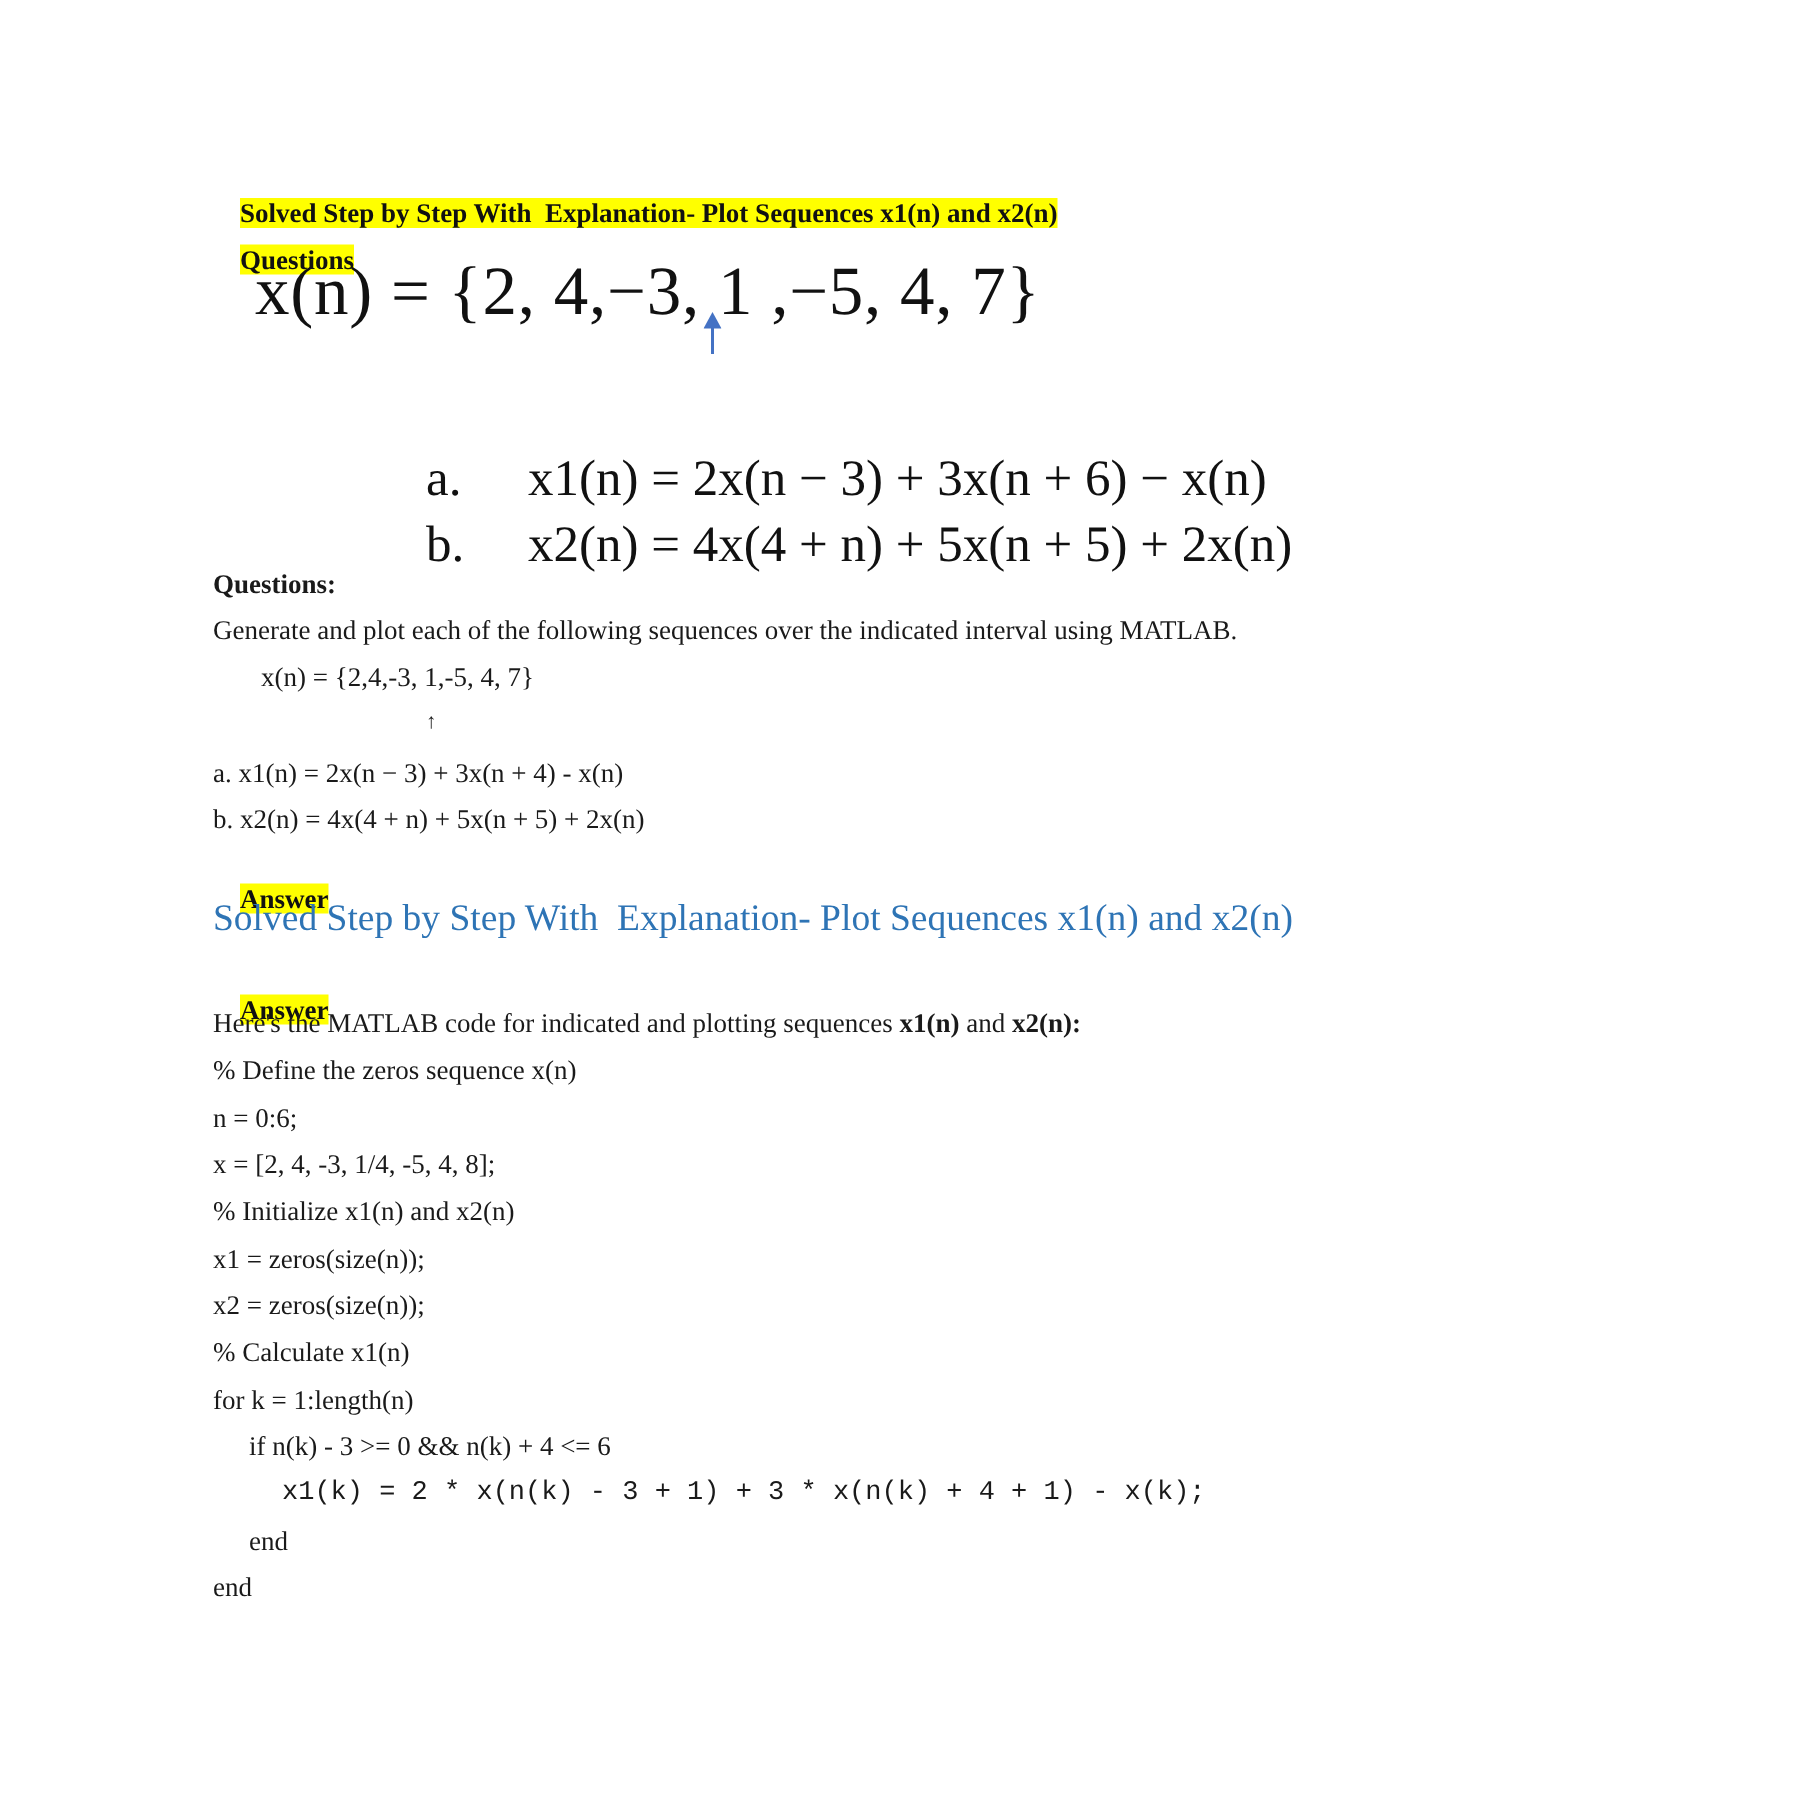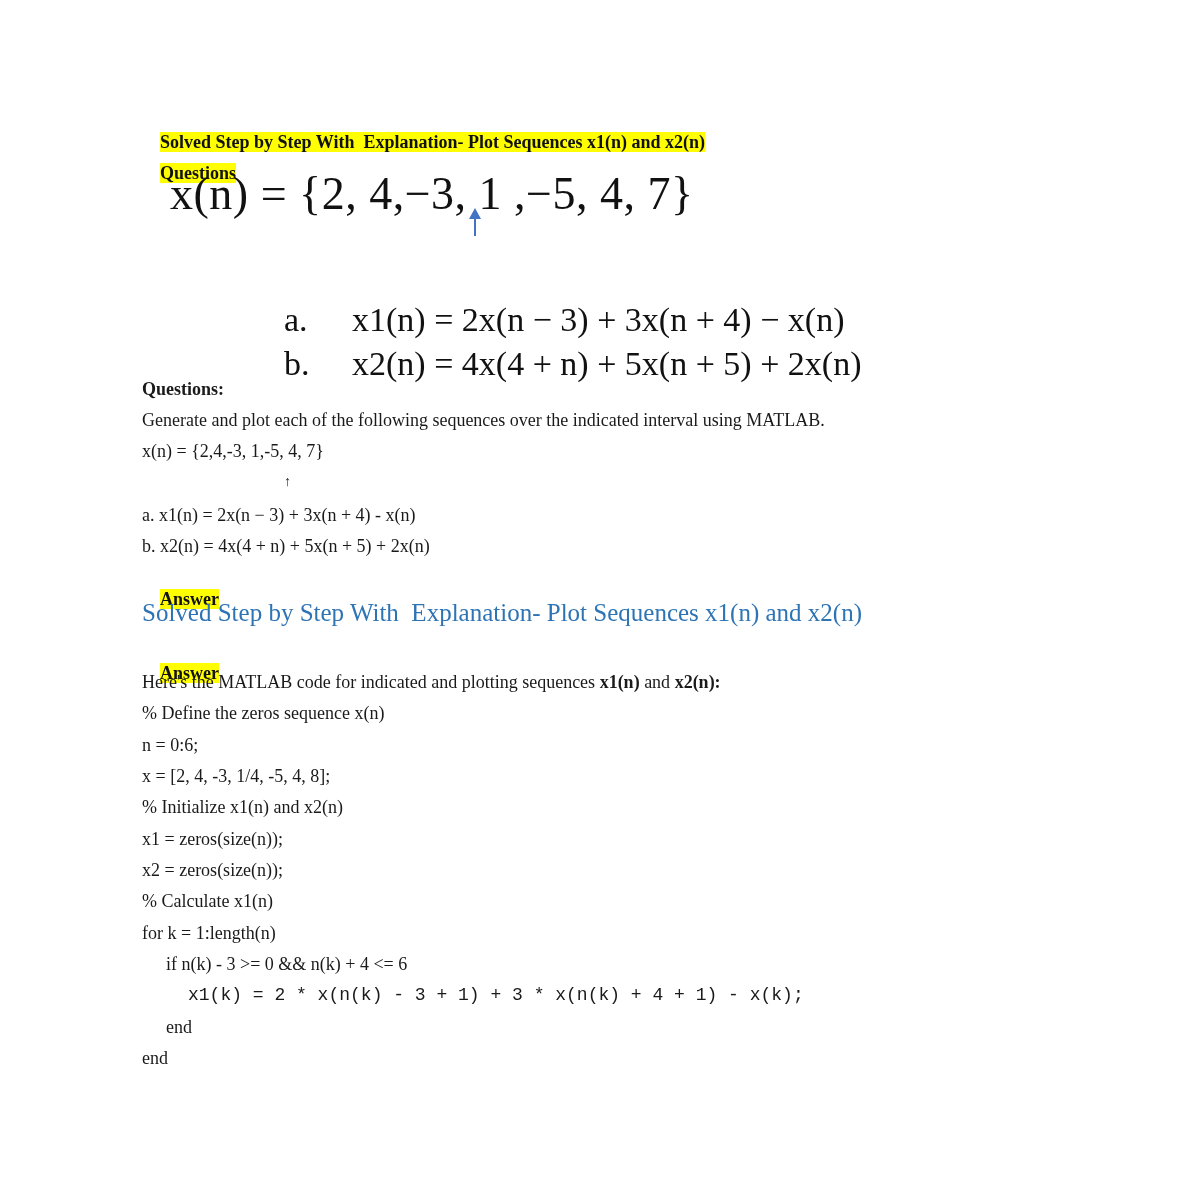--- a/index.html
+++ b/index.html
@@ -32,29 +32,29 @@
     <span class="hl">Questions</span>
   </div>
 
   <div class="eq-img eq-main">x(n) = {2, 4,−3, 1 ,−5, 4, 7}</div>
   <svg class="arrow-blue" viewBox="0 0 12 28">
     <polygon points="6,0 12,11 0,11" fill="#4472c4"></polygon>
     <rect x="5" y="10" width="2" height="18" fill="#4472c4"></rect>
   </svg>
 
   <div class="eq-img eq-a">
-    <span class="eq-label">a.</span><span>x1(n) = 2x(n − 3) + 3x(n + 4) − x(n)</span>
+    <span class="eq-label">a.</span><span>x1(n) = 2x(n − 3) + 3x(n + 6) − x(n)</span>
   </div>
   <div class="eq-img eq-b">
     <span class="eq-label">b.</span><span>x2(n) = 4x(4 + n) + 5x(n + 5) + 2x(n)</span>
   </div>
 
   <div class="line bold" style="top:378px;">Questions:</div>
   <div class="line" style="top:409px;">Generate and plot each of the following sequences over the indicated interval using MATLAB.</div>
-  <div class="line" style="top:440px;">x(n) = {2,4,-3, 1,-5, 4, 7}</div>
+  <div class="line" style="top:440px;margin-left:32px;">x(n) = {2,4,-3, 1,-5, 4, 7}</div>
   <div class="arrow-small">↑</div>
   <div class="line" style="top:504px;">a. x1(n) = 2x(n − 3) + 3x(n + 4) - x(n)</div>
   <div class="line" style="top:535px;">b. x2(n) = 4x(4 + n) + 5x(n + 5) + 2x(n)</div>
 
   <div class="line" style="top:566px;">
     <span class="hl">Answer</span>
   </div>
 
   <div class="heading-blue">Solved Step by Step With  Explanation- Plot Sequences x1(n) and x2(n)</div>
 

